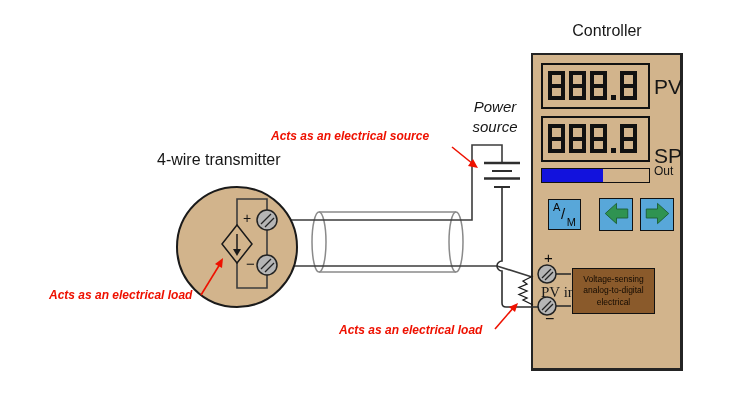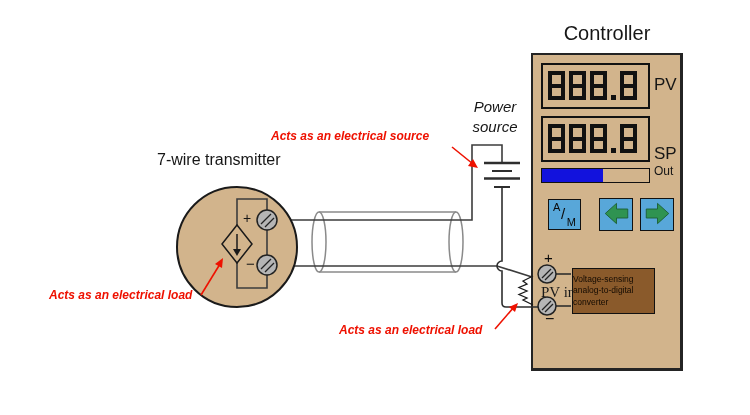--- a/index.html
+++ b/index.html
@@ -18,21 +18,21 @@
     box-sizing:border-box;
   }
   .display {
     position:absolute; left:8px; width:109px; height:46px; background:var(--tan);
     border:2px solid var(--ink); box-sizing:border-box;
   }
   .segline { display:flex; align-items:flex-end; gap:4px; padding:6px 0 0 5px; height:29px; }
   .seg8 { width:17px; height:29px; border:4px solid var(--ink); box-sizing:border-box; position:relative; flex:0 0 auto; }
   .seg8::after { content:""; position:absolute; left:0; right:0; top:50%; transform:translateY(-50%); height:4px; background:var(--ink); }
   .segdot { width:5px; height:5px; background:var(--ink); flex:0 0 auto; }
-  .disp-label { position:absolute; left:121px; font-size:17px; color:#161616; }
+  .disp-label { position:absolute; left:121px; font-size:21px; color:#161616; }
   .out-bar {
     position:absolute; left:8px; top:113px; width:109px; height:15px;
     border:1.5px solid var(--ink); box-sizing:border-box; background:var(--tan);
   }
   .out-fill { height:100%; background:var(--bar_blue); }
   .panel-btn {
     position:absolute; background:var(--button_blue); border:1.5px solid var(--ink);
     box-sizing:border-box; padding:0; cursor:pointer;
   }
   #am-button { left:15px; top:144px; width:33px; height:31px; font-family:"Liberation Sans",sans-serif; }
@@ -40,21 +40,21 @@
   .am-slash { position:absolute; left:12px; top:5px; font-size:15px; color:#0a0a0a; }
   .am-m { position:absolute; right:4px; bottom:1px; font-size:11px; color:#0a0a0a; }
   #left-arrow-button { left:66px; top:143px; width:34px; height:33px; }
   #right-arrow-button { left:107px; top:143px; width:34px; height:33px; }
   .arrow-shape { fill:var(--arrow_green); stroke:#1c5e33; stroke-width:0.8; }
   .pv-input-label { position:absolute; left:8px; top:229px; font-size:15px; color:#1a1a1a; white-space:nowrap;font-family:Liberation Serif, serif; }
   .io-sign { position:absolute; font-size:15px; color:#0a0a0a; }
   #adc-box {
     position:absolute; left:39px; top:213px; width:83px; height:46px;
     background:var(--brown); border:1.5px solid var(--ink); box-sizing:border-box;
-    font-size:8.5px; line-height:1.35; text-align:left; color:#140b02;
+    font-size:8.5px; line-height:1.35; text-align:center; color:#140b02;
     display:flex; flex-direction:column; justify-content:center;
   }
 
   
   #wire-layer { position:absolute; left:0; top:0; width:750px; height:415px; }
   .tan-fill { fill:var(--tan); }
   .ink-stroke { stroke:#1a1a1a; }
   .wire { stroke:var(--wire); stroke-width:1.6; fill:none; }
   .power-wire { stroke:#2e2e2e; stroke-width:1.6; fill:none; }
   .plate { stroke:#2e2e2e; fill:none; }
@@ -116,21 +116,21 @@
       </svg>
     </button>
 
     <div class="io-sign" style="left:11px; top:194px;">+</div>
     <div class="pv-input-label">PV input</div>
     <div class="io-sign" style="left:12px; top:255px; font-size:16px;">−</div>
 
     <div id="adc-box">
       <span>Voltage-sensing</span>
       <span>analog-to-digital</span>
-      <span>converter</span>
+      <span>electrical</span>
     </div>
   </div>
 
   <svg id="wire-layer">
 
     <line class="cable-line" x1="319" y1="212" x2="456" y2="212"></line>
     <line class="cable-line" x1="319" y1="272" x2="456" y2="272"></line>
     <ellipse class="cable-ellipse" cx="319" cy="242" rx="7" ry="30"></ellipse>
     <ellipse class="cable-ellipse" cx="456" cy="242" rx="7" ry="30"></ellipse>
 
@@ -183,23 +183,23 @@
     <g>
       <line class="red-line" x1="495" y1="329" x2="514" y2="307"></line>
       <polygon class="red-fill" points="518,303 515,312 509,307"></polygon>
     </g>
     <g>
       <line class="red-line" x1="201" y1="295" x2="220" y2="264"></line>
       <polygon class="red-fill" points="223,258 222,268 215,264"></polygon>
     </g>
   </svg>
 
-  <div class="abs lbl" style="left:531px; top:22px; width:152px; text-align:center; font-size:20px;">Controller</div>
-
-  <div class="abs lbl" style="left:157px; top:151px; font-size:16px;">7-wire transmitter</div>
+  <div class="abs lbl" style="left:531px; top:22px; width:152px; text-align:center; font-size:16px;">Controller</div>
+
+  <div class="abs lbl" style="left:157px; top:151px; font-size:16px;">4-wire transmitter</div>
 
 
   <div class="abs lbl" style="left:455px; top:97px; width:80px; text-align:center; font-size:15px; white-space:normal; line-height:1.35;font-style:italic;">Power source</div>
 
   <div class="abs lbl" style="left:243px; top:210px; font-size:14px;">+</div>
   <div class="abs lbl" style="left:246px; top:255px; font-size:15px;">−</div>
 
   <div class="abs ann" style="left:271px; top:129px;">Acts as an electrical source</div>
   <div class="abs ann" style="left:49px; top:288px;">Acts as an electrical load</div>
   <div class="abs ann" style="left:339px; top:323px;">Acts as an electrical load</div>

